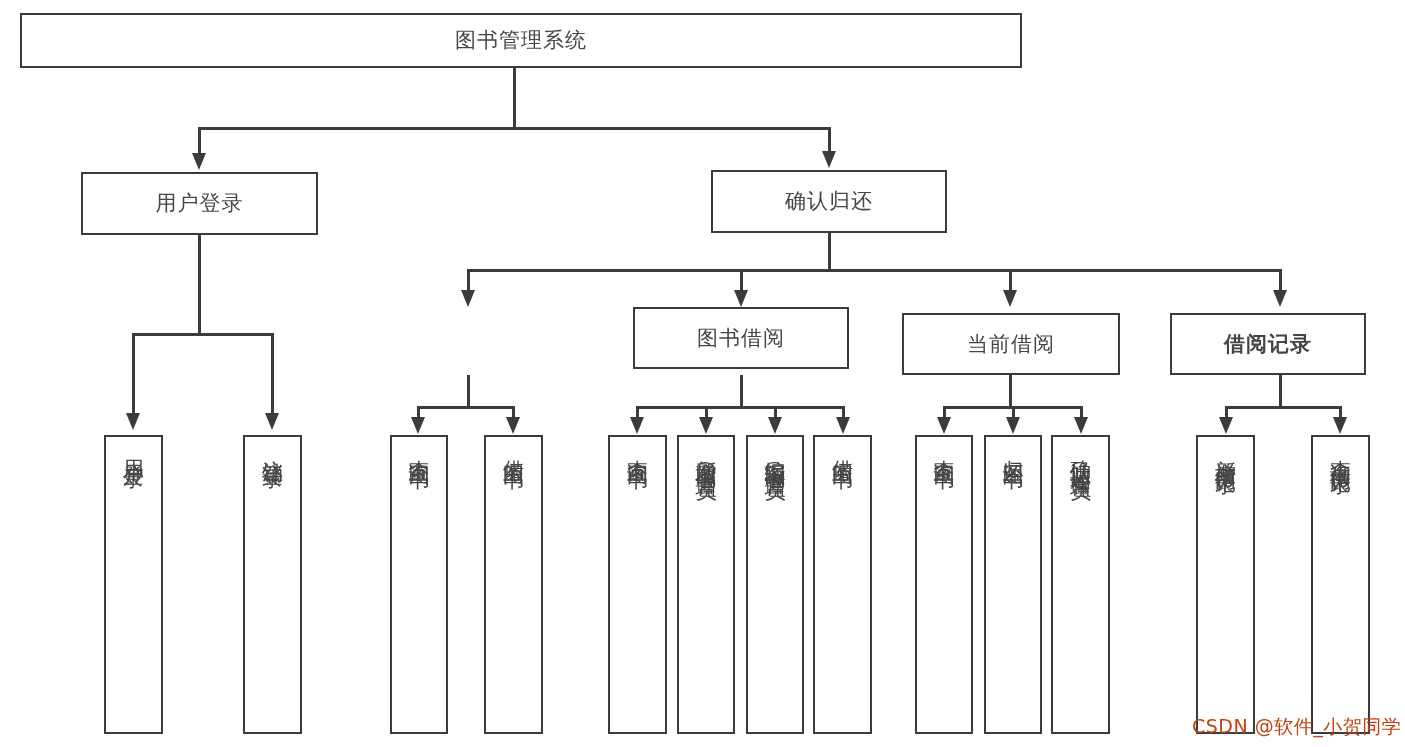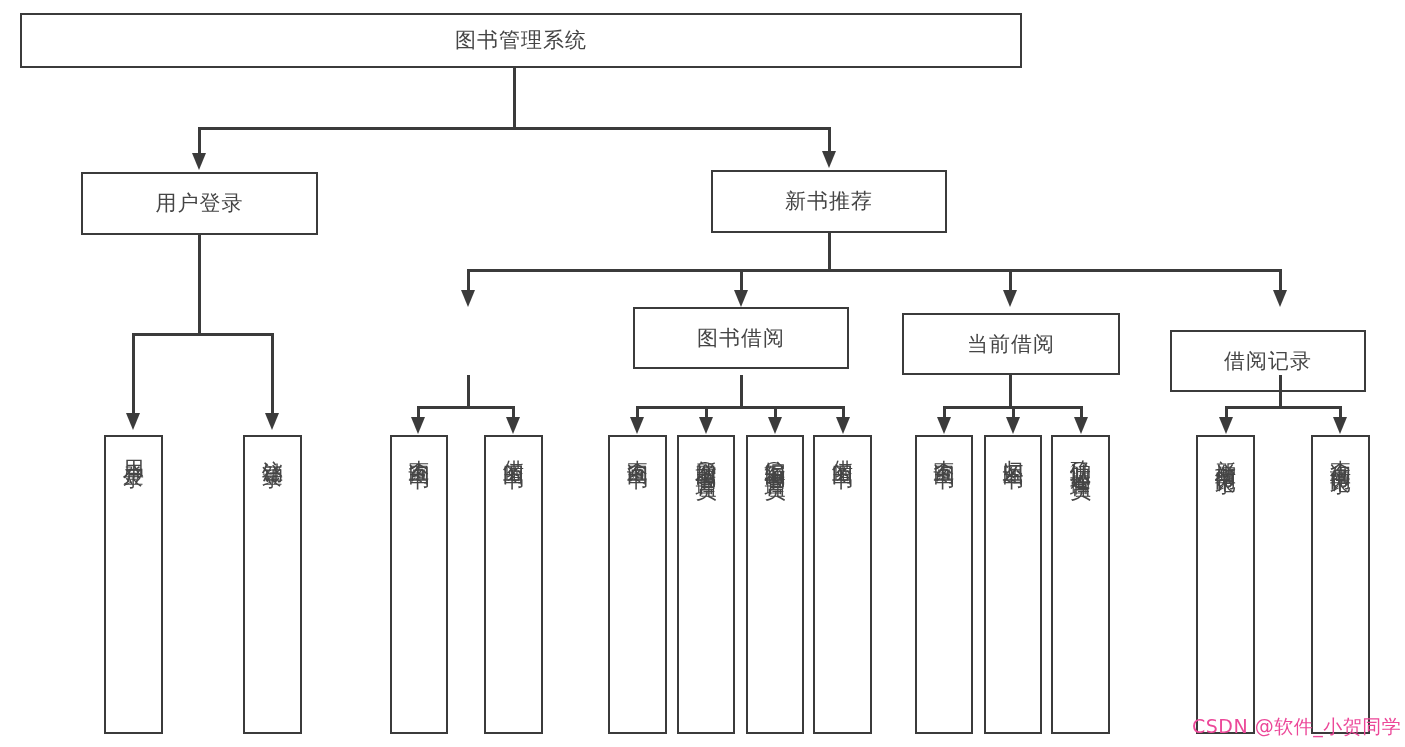--- a/index.html
+++ b/index.html
@@ -68,21 +68,21 @@
     width: 0;
     height: 0;
     border-left: 7.5px solid transparent;
     border-right: 7.5px solid transparent;
     border-top: 17px solid #3b3b3b;
   }
   
   #watermark {
     position: absolute;
     font-size: 19px;
-    color: #ec4899;
+    color: #c2410c;
     white-space: nowrap;
     letter-spacing: 0.5px;
     pointer-events: none;
   }
 </style>
 </head>
 <body>
 
 <div id="canvas">
 
@@ -96,21 +96,21 @@
 
   <div class="conn v" style="left:198px; top:127px; height:30px;"></div>
   <div class="arrow" style="left:192px; top:153px;"></div>
   <div class="conn v" style="left:828px; top:127px; height:28px;"></div>
   <div class="arrow" style="left:822px; top:151px;"></div>
 
   <div class="node horiz" style="left:81px; top:172px; width:237px; height:63px;">
     <span class="label">用户登录</span>
   </div>
   <div class="node horiz" style="left:711px; top:170px; width:236px; height:63px;">
-    <span class="label">新书推荐</span>
+    <span class="label">确认归还</span>
   </div>
 
   <div class="conn v" style="left:198px; top:235px; height:99px;"></div>
   <div class="conn h" style="left:133px; top:333px; width:140px;"></div>
   <div class="conn v" style="left:132px; top:333px; height:82px;"></div>
   <div class="arrow" style="left:126px; top:413px;"></div>
   <div class="conn v" style="left:271px; top:333px; height:82px;"></div>
   <div class="arrow" style="left:265px; top:413px;"></div>
 
   <div class="conn v" style="left:828px; top:233px; height:38px;"></div>
@@ -123,21 +123,21 @@
   <div class="arrow" style="left:1003px; top:290px;"></div>
   <div class="conn v" style="left:1279px; top:269px; height:23px;"></div>
   <div class="arrow" style="left:1273px; top:290px;"></div>
 
   <div class="node horiz" style="left:633px; top:307px; width:216px; height:62px;">
     <span class="label">图书借阅</span>
   </div>
   <div class="node horiz" style="left:902px; top:313px; width:218px; height:62px;">
     <span class="label">当前借阅</span>
   </div>
-  <div class="node horiz" style="left:1170px; top:330px; width:196px; height:62px;">
+  <div class="node horiz" style="left:1170px; top:313px; width:196px; height:62px;font-weight:bold;">
     <span class="label">借阅记录</span>
   </div>
 
   <div class="conn v" style="left:467px; top:375px; height:33px;"></div>
   <div class="conn h" style="left:418px; top:406px; width:96px;"></div>
   <div class="conn v" style="left:417px; top:406px; height:14px;"></div>
   <div class="arrow" style="left:411px; top:417px;"></div>
   <div class="conn v" style="left:512px; top:406px; height:14px;"></div>
   <div class="arrow" style="left:506px; top:417px;"></div>
 

